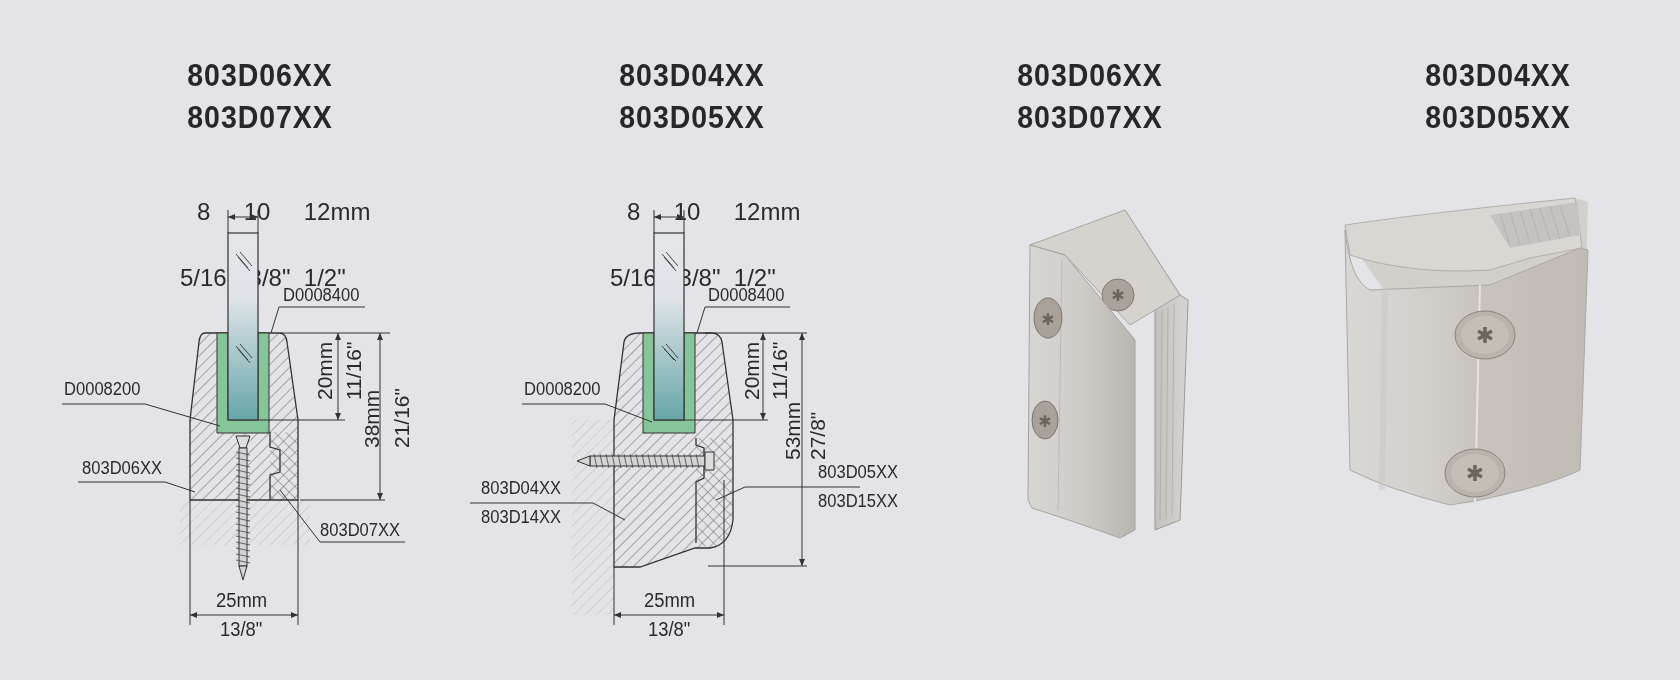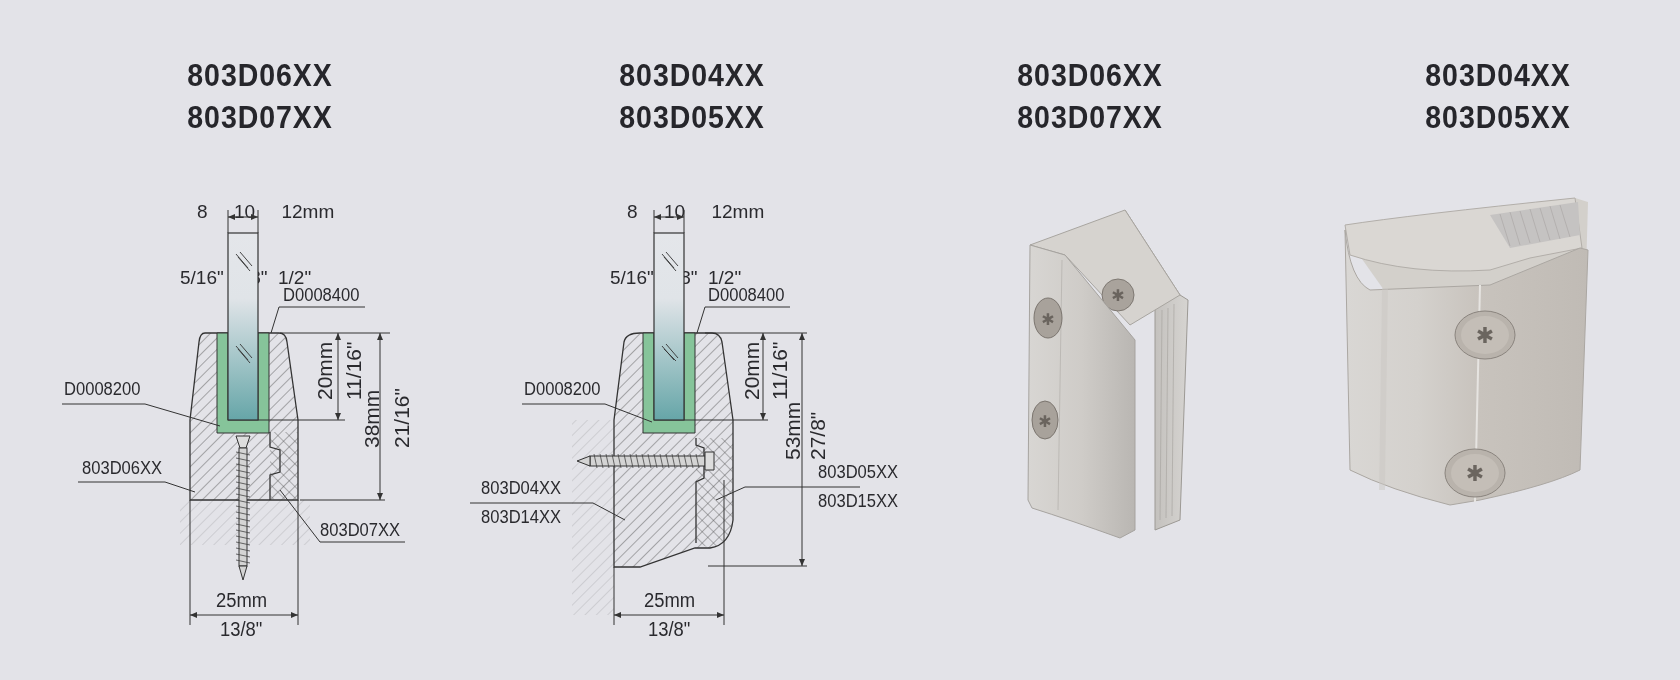--- a/index.html
+++ b/index.html
@@ -1,19 +1,19 @@
 <!DOCTYPE html>
 <html><head>
 <meta charset="utf-8">
 <style>
   html,body{margin:0;padding:0;}
   body{width:1680px;height:680px;background:#e3e3e8;position:relative;overflow:hidden;font-family:"Liberation Sans",sans-serif;color:#2a2a2e;}
   .title{position:absolute;font-family:"Liberation Sans",sans-serif;font-weight:bold;font-size:31px;letter-spacing:1px;color:#26262b;text-align:center;line-height:42px;transform:scaleX(0.92);}
   .title div{white-space:nowrap;}
-  .dims{position:absolute;font-size:19px;line-height:22px;color:#2a2a2e;white-space:pre;}
+  .dims{position:absolute;font-size:24px;line-height:22px;color:#2a2a2e;white-space:pre;}
   .lbl{position:absolute;font-size:18px;color:#2a2a2e;white-space:nowrap;transform:scaleX(0.92);transform-origin:left top;}
   .vlbl{position:absolute;font-size:21px;color:#2a2a2e;white-space:nowrap;transform:rotate(-90deg);transform-origin:left top;}
   svg{position:absolute;left:0;top:0;}
   .photo{position:absolute;}
 </style>
 </head>
 <body>
 
 <div class="title" style="left:180px;top:55px;width:160px;">
   <div>803D06XX</div>

